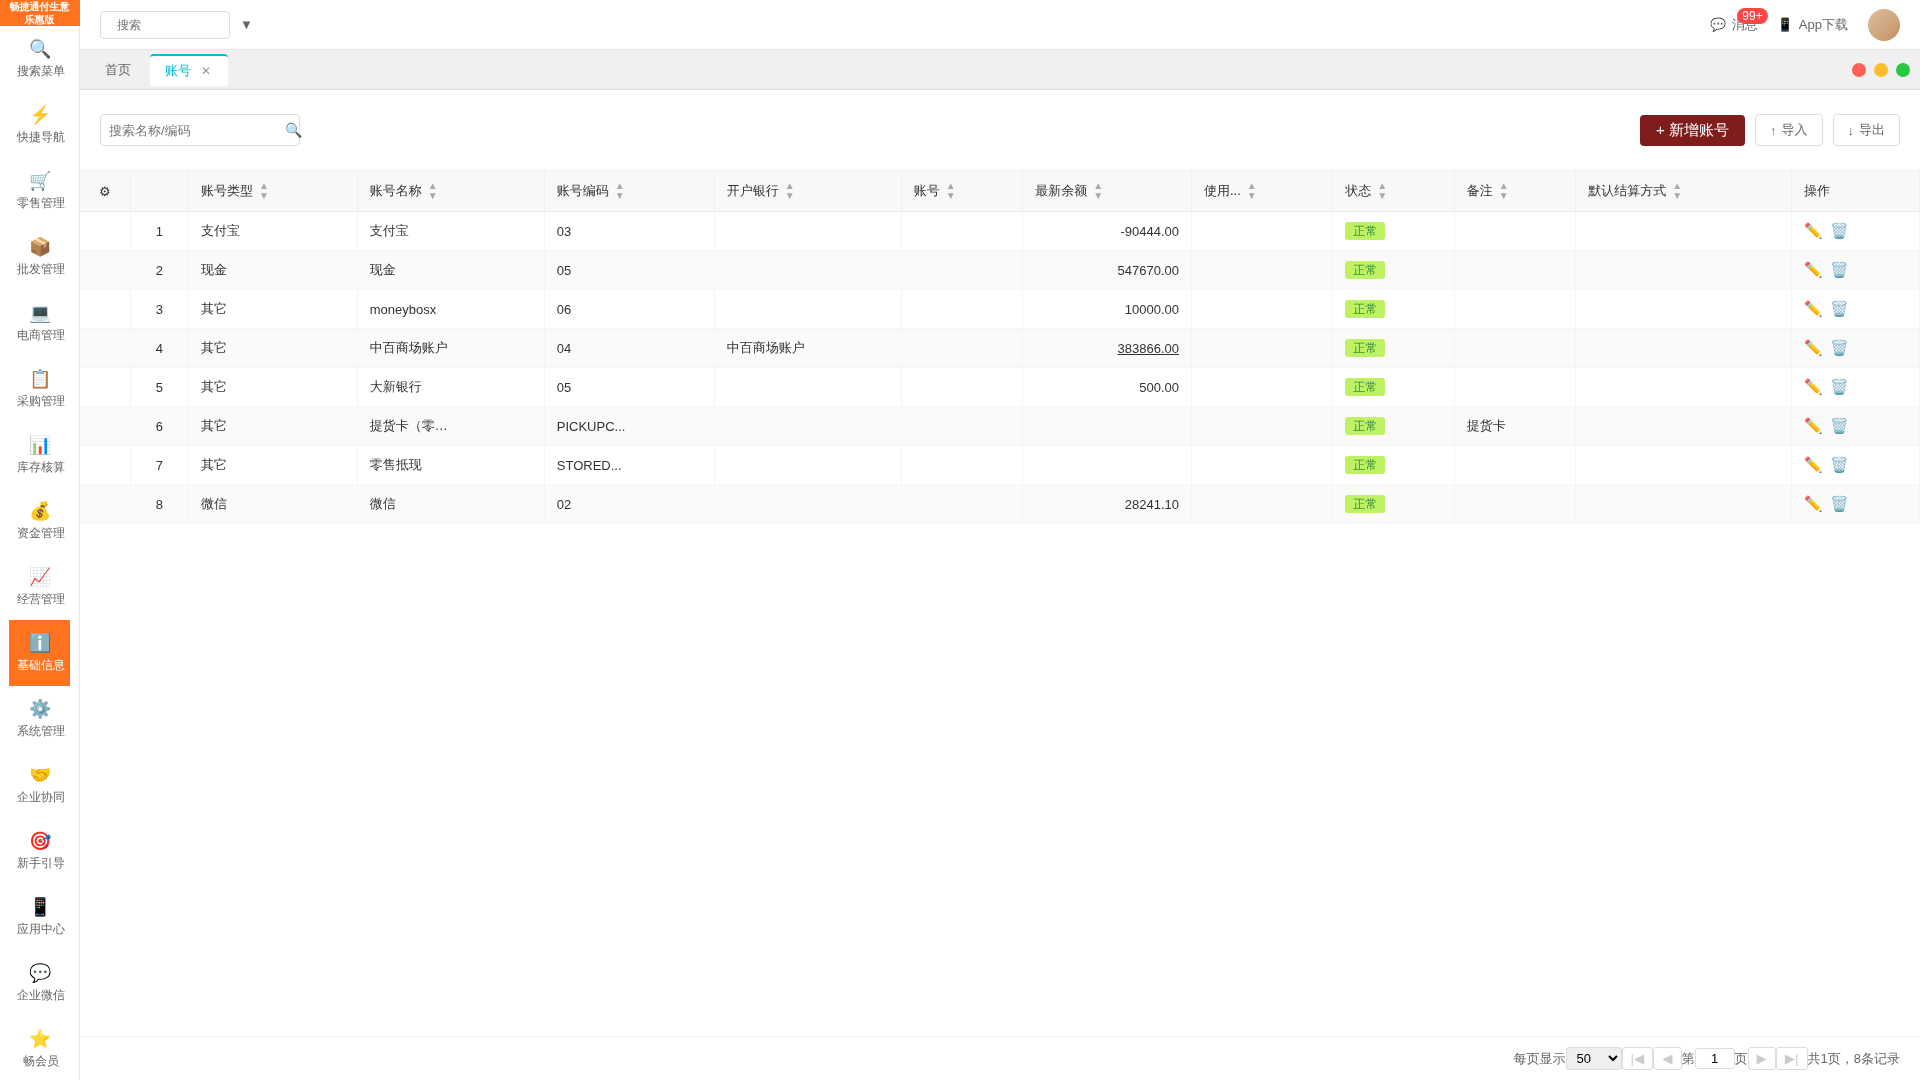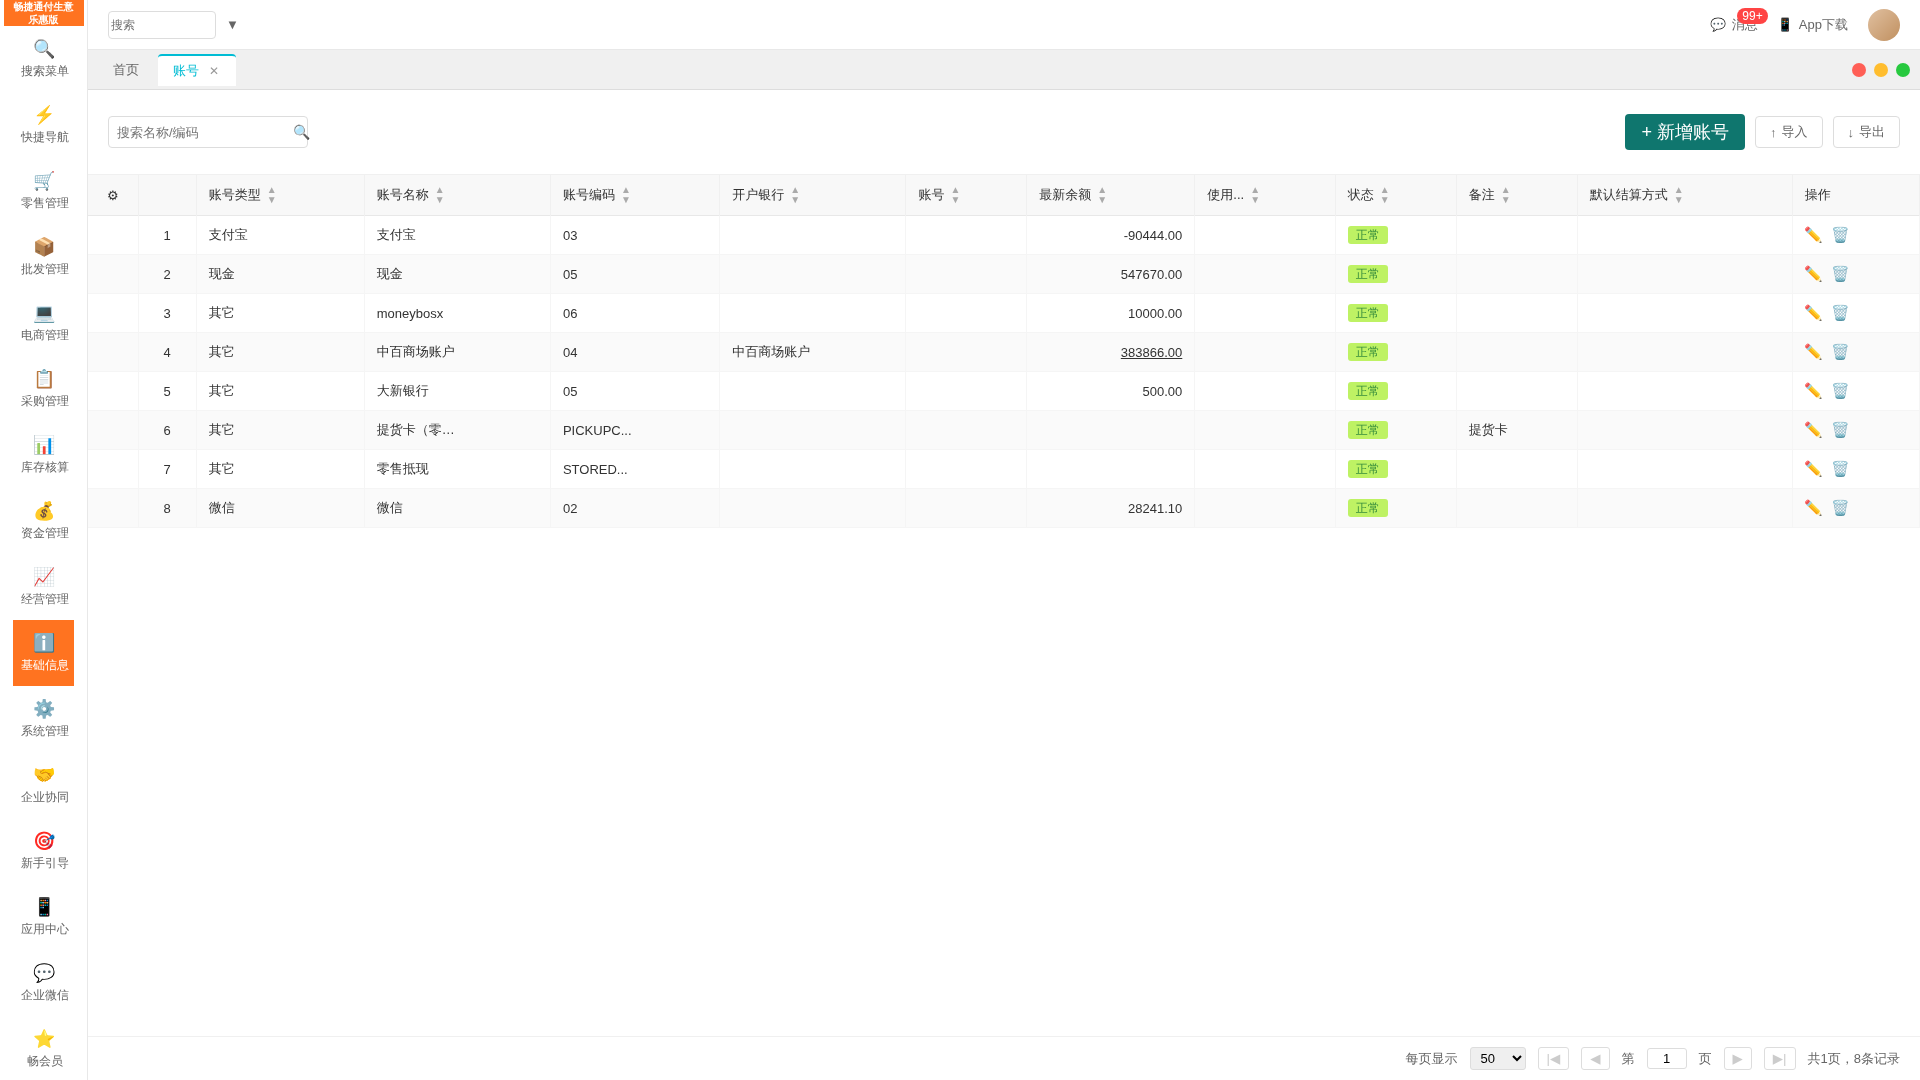--- a/index.html
+++ b/index.html
@@ -1,20 +1,20 @@
 <!DOCTYPE html>
 <html><head>
   <meta charset="utf-8">
   <style>
     * { box-sizing: border-box; margin: 0; padding: 0; }
     body { font-family: 'Microsoft YaHei', Arial, sans-serif; font-size: 13px; background: #f5f5f5; display: flex; height: 1080px; width: 1920px; overflow: hidden; }
 
     
     .sidebar {
-      width: 88px;
+      width: 80px;
       background: #fff;
       display: flex;
       flex-direction: column;
       align-items: center;
       border-right: 1px solid #e8e8e8;
       flex-shrink: 0;
     }
     .sidebar-logo {
       width: 80px;
       height: 50px;
@@ -59,25 +59,25 @@
       background: #fff;
       display: flex;
       align-items: center;
       justify-content: space-between;
       padding: 0 20px;
       border-bottom: 1px solid #e8e8e8;
       flex-shrink: 0;
     }
     .topbar-left { display: flex; align-items: center; gap: 10px; }
     .topbar-search {
-      width: 108px;
+      width: 130px;
       height: 28px;
       border: 1px solid #ddd;
       border-radius: 4px;
-      padding: 0 2px;
+      padding: 0 16px;
       font-size: 12px;
     }
     .topbar-dropdown { display: flex; align-items: center; gap: 4px; color: #666; cursor: pointer; }
     .topbar-right { display: flex; align-items: center; gap: 20px; }
     .topbar-message { display: flex; align-items: center; gap: 5px; color: #666; font-size: 13px; cursor: pointer; position: relative; }
     .badge { background: #ff4444; color: #fff; border-radius: 10px; padding: 1px 5px; font-size: 12px; position: absolute; top: -8px; right: -10px; }
     .topbar-app { display: flex; align-items: center; gap: 5px; color: #666; font-size: 13px; cursor: pointer; }
     .topbar-avatar { width: 32px; height: 32px; border-radius: 50%; background: #ccc; overflow: hidden; }
 
     
@@ -138,27 +138,27 @@
     .search-input-wrap input {
       border: none;
       outline: none;
       font-size: 13px;
       flex: 1;
       color: #666;
     }
     .search-icon { color: #aaa; font-size: 14px; }
     .header-actions { display: flex; align-items: center; gap: 10px; }
     .btn-primary {
-      background: #0f766e;
+      background: #7f1d1d;
       color: #fff;
       border: none;
       border-radius: 4px;
       padding: 6px 16px;
       cursor: pointer;
-      font-size: 18px;
+      font-size: 15px;
       display: flex;
       align-items: center;
       gap: 5px;
       margin-left: 40px;
     }
     .btn-secondary {
       background: #fff;
       color: #666;
       border: 1px solid #ddd;
       border-radius: 4px;
@@ -220,21 +220,21 @@
     .action-icons { display: flex; gap: 8px; align-items: center; }
     .action-icon { color: #aaa; cursor: pointer; font-size: 15px; }
 
     
     .table-footer {
       padding: 10px 20px;
       border-top: 1px solid #f0f0f0;
       display: flex;
       align-items: center;
       justify-content: flex-end;
-      gap: 12px;
+      gap: 0;
       font-size: 13px;
       color: #666;
     }
     .page-size-select {
       border: 1px solid #ddd;
       border-radius: 3px;
       padding: 2px 6px;
       font-size: 13px;
     }
     .page-input {

